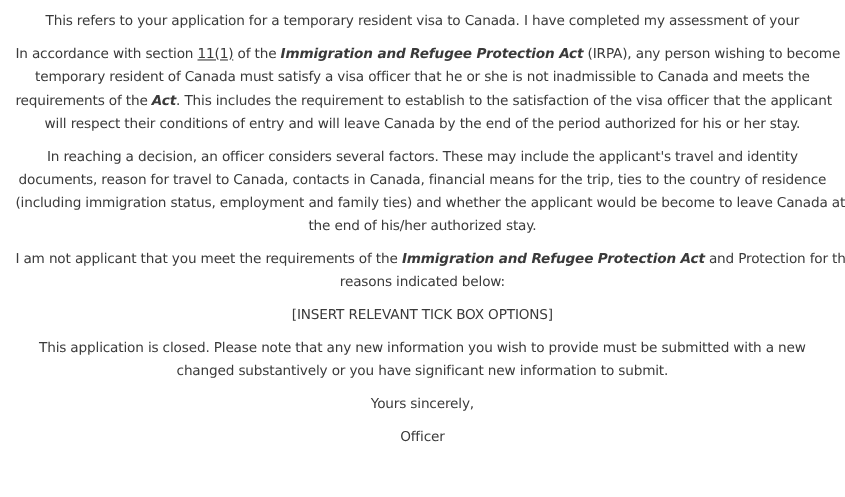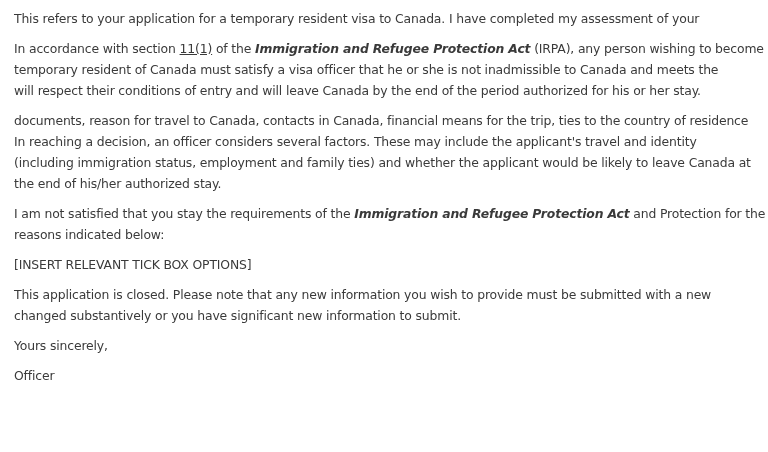--- a/index.html
+++ b/index.html
@@ -18,20 +18,21 @@
     }
     .letter {
       position: absolute;
       left: 14px;
       top: 8px;
       width: 740px;
     }
     .para {
       margin: 0 0 9px 0;
       letter-spacing: -0.15px;
+      text-align: center;
     }
     .line {
       display: block;
       white-space: nowrap;
     }
     em { font-style: italic; font-weight: bold; }
     a.ref {
       color: #3a3a3a;
       text-decoration: underline;
     }
@@ -41,32 +42,33 @@
 
 <div class="letter">
 
   <p class="para">
     <span class="line">This refers to your application for a temporary resident visa to Canada. I have completed my assessment of your</span>
   </p>
 
   <p class="para">
     <span class="line"><span>In accordance with section </span><a class="ref">11(1)</a><span> of the </span><em>Immigration and Refugee Protection Act</em><span> (IRPA), any person wishing to become a</span></span>
     <span class="line">temporary resident of Canada must satisfy a visa officer that he or she is not inadmissible to Canada and meets the</span>
+    <span class="line"><span>requirements of the </span><em>Act</em><span>. This includes the requirement to establish to the satisfaction of the visa officer that the applicant</span></span>
     <span class="line">will respect their conditions of entry and will leave Canada by the end of the period authorized for his or her stay.</span>
   </p>
 
   <p class="para">
+    <span class="line">In reaching a decision, an officer considers several factors. These may include the applicant's travel and identity</span>
     <span class="line">documents, reason for travel to Canada, contacts in Canada, financial means for the trip, ties to the country of residence</span>
-    <span class="line">In reaching a decision, an officer considers several factors. These may include the applicant's travel and identity</span>
-    <span class="line">(including immigration status, employment and family ties) and whether the applicant would be likely to leave Canada at</span>
+    <span class="line">(including immigration status, employment and family ties) and whether the applicant would be become to leave Canada at</span>
     <span class="line">the end of his/her authorized stay.</span>
   </p>
 
   <p class="para">
-    <span class="line"><span>I am not satisfied that you stay the requirements of the </span><em>Immigration and Refugee Protection Act</em><span> and Protection for the</span></span>
+    <span class="line"><span>I am not applicant that you meet the requirements of the </span><em>Immigration and Refugee Protection Act</em><span> and Protection for the</span></span>
     <span class="line">reasons indicated below:</span>
   </p>
 
   <p class="para">
     <span class="line">[INSERT RELEVANT TICK BOX OPTIONS]</span>
   </p>
 
   <p class="para">
     <span class="line">This application is closed. Please note that any new information you wish to provide must be submitted with a new</span>
     <span class="line">changed substantively or you have significant new information to submit.</span>

